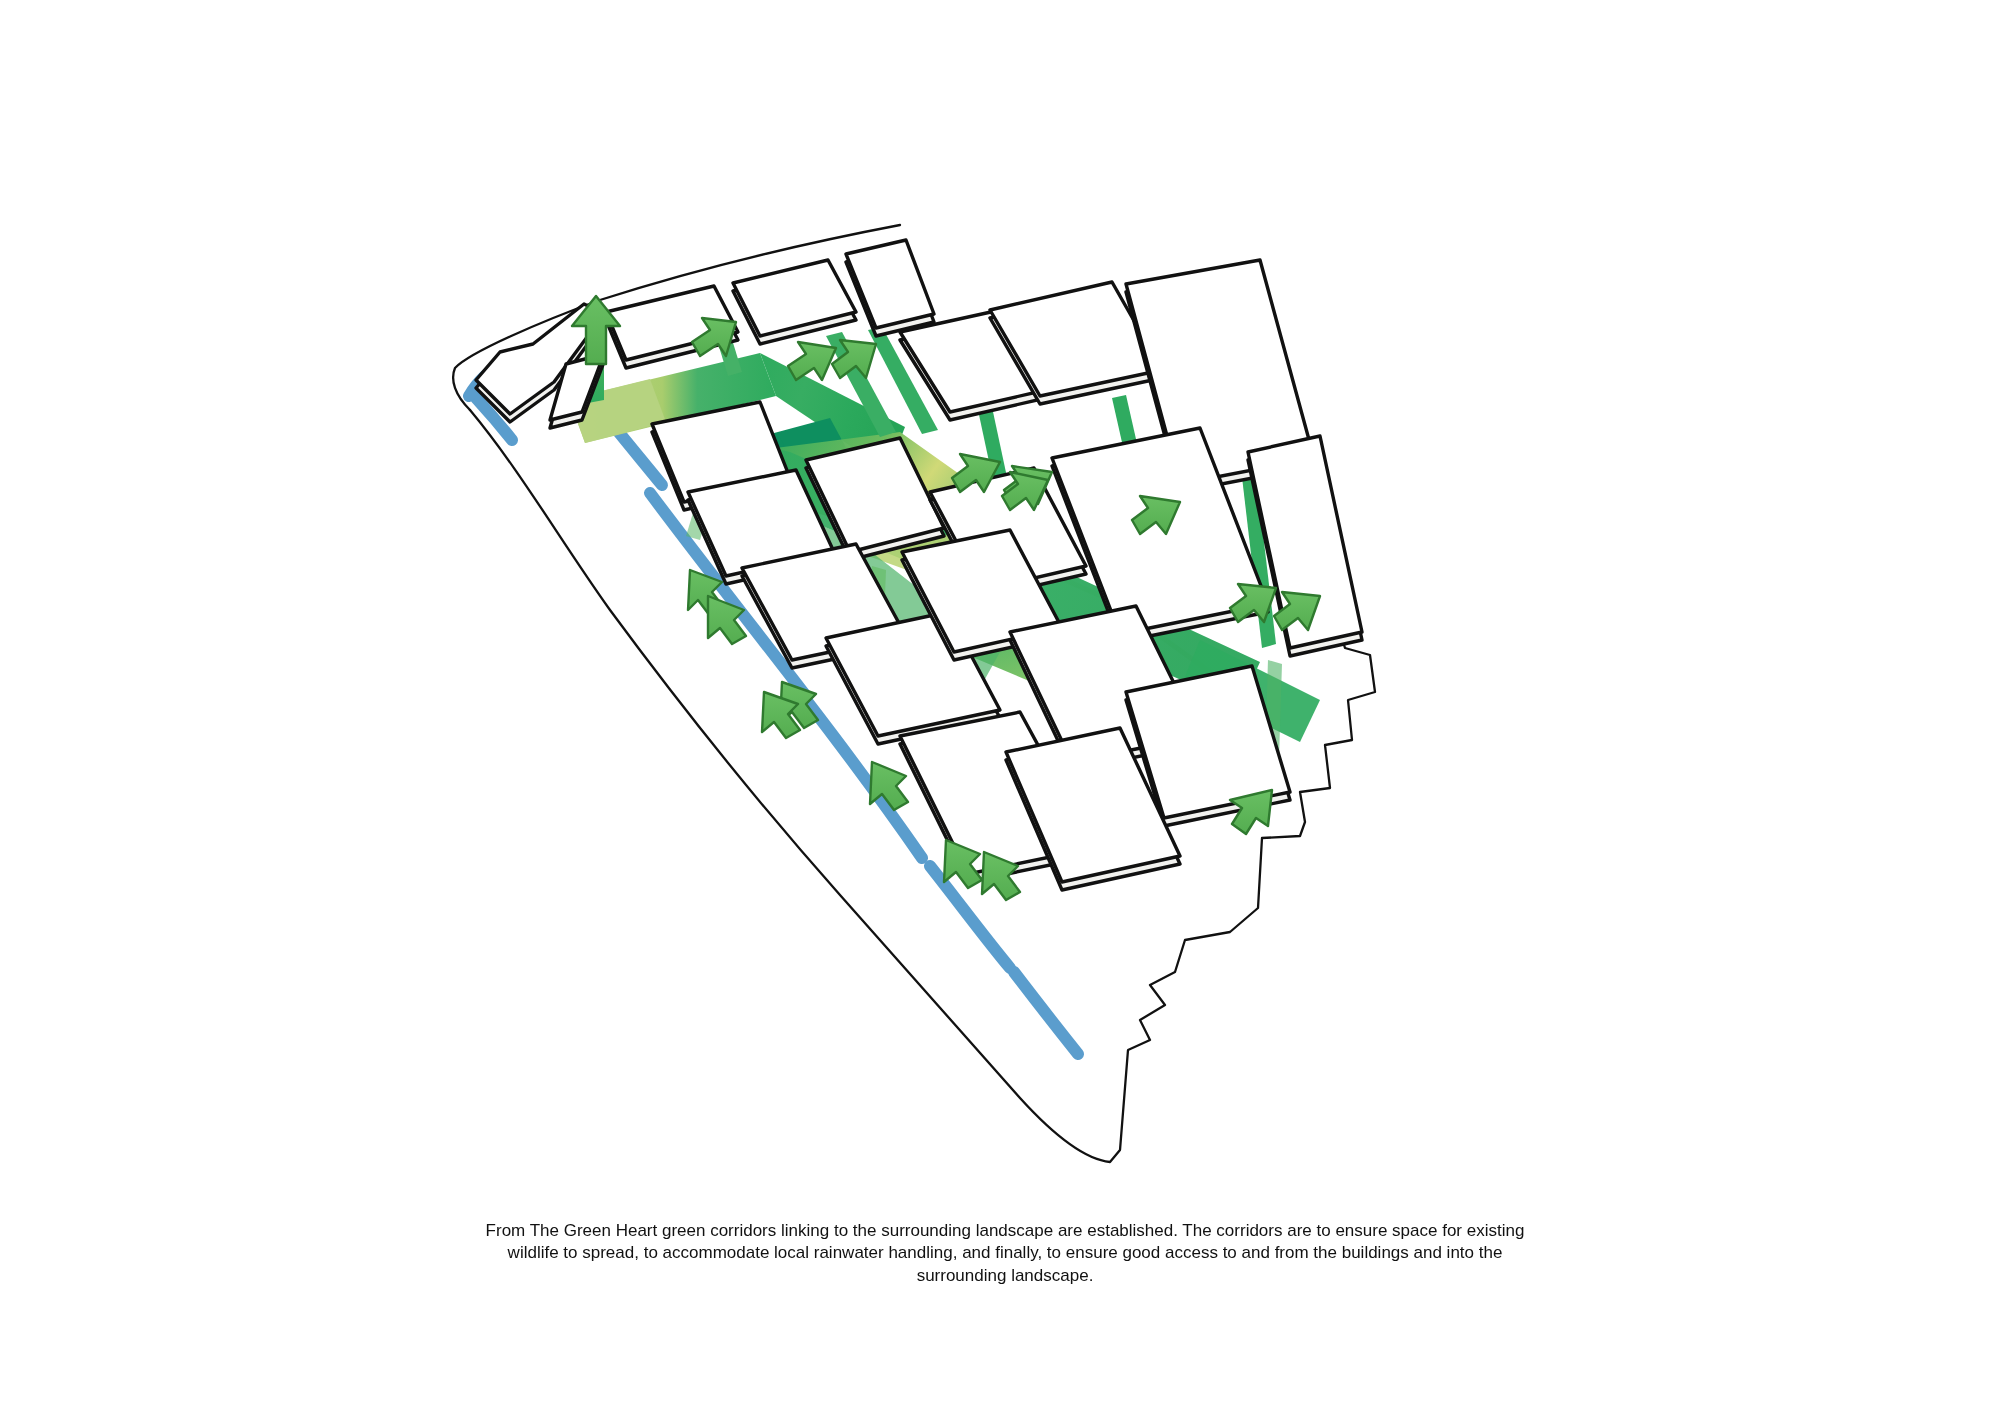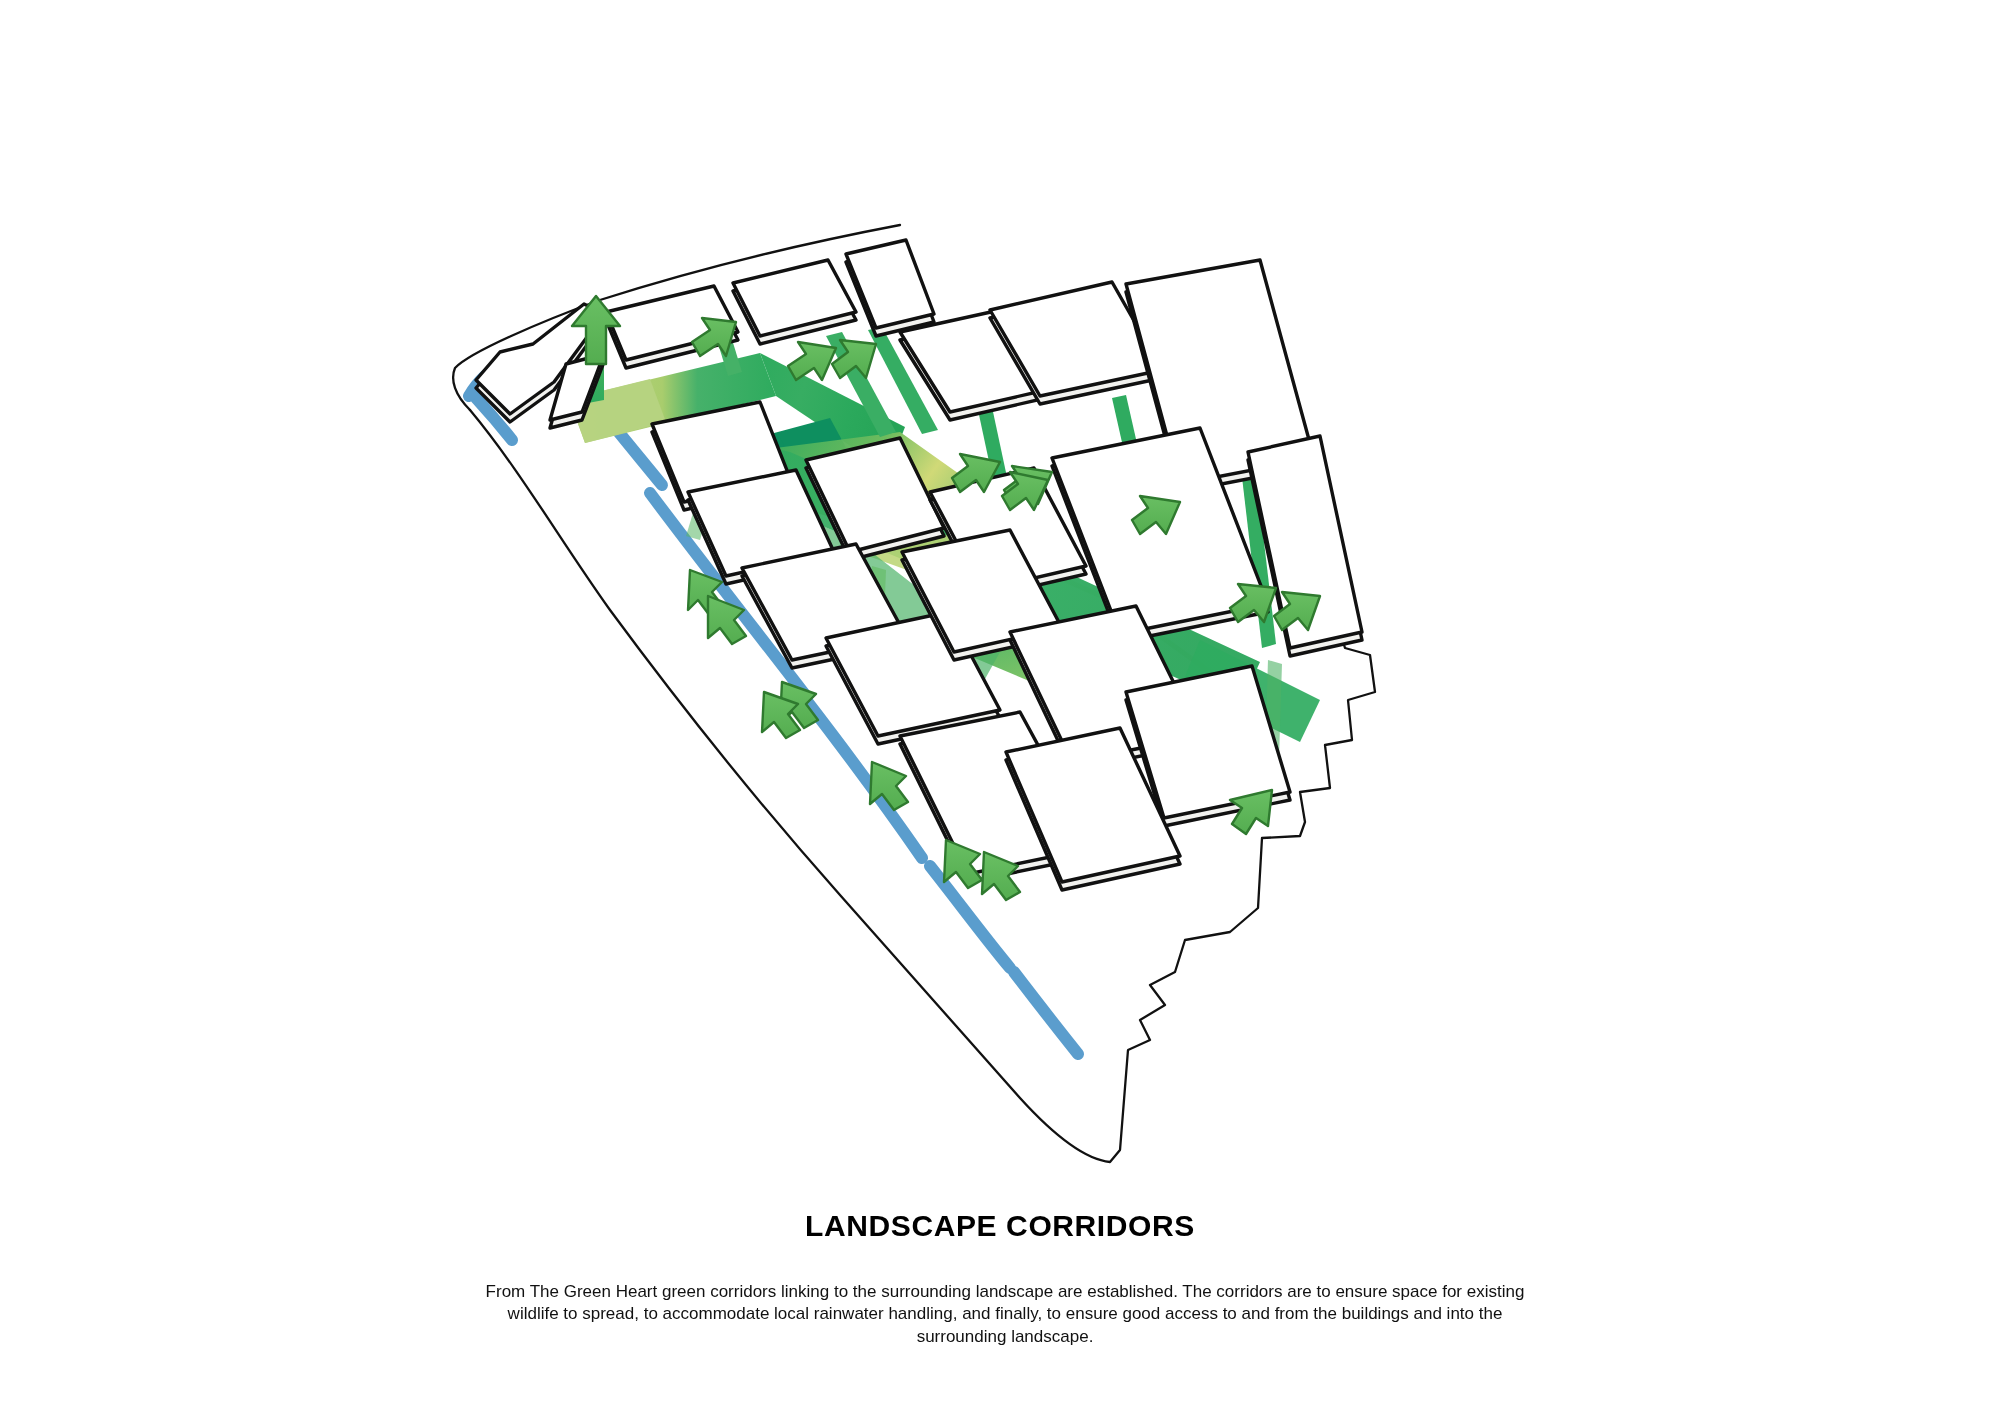--- a/index.html
+++ b/index.html
@@ -349,17 +349,16 @@
 
         <g>
           <path d="M1272,790 L1268,826 L1256,818 L1246,834 L1232,824 L1242,808 L1230,800 Z"></path>
         </g>
       </g>
 
     </svg>
   </div>
 
   <div id="caption-block">
-    <h1 class="diagram-title">LANDSCAPE CORRIDORS</h1>
     <p class="caption-body">From The Green Heart green corridors linking to the surrounding landscape are established. The corridors are to ensure space for existing wildlife to spread, to accommodate local rainwater handling, and finally, to ensure good access to and from the buildings and into the surrounding landscape.</p>
   </div>
 
 </div>
 
 </body></html>

